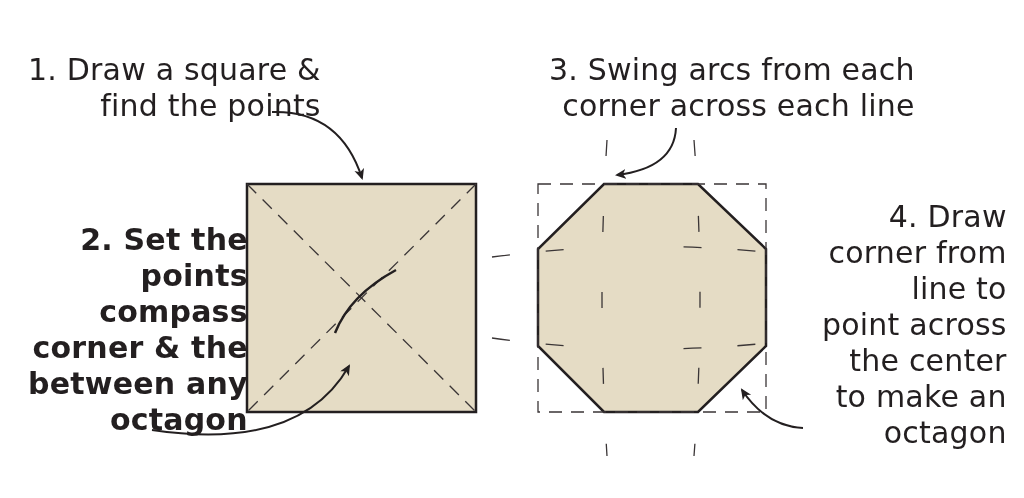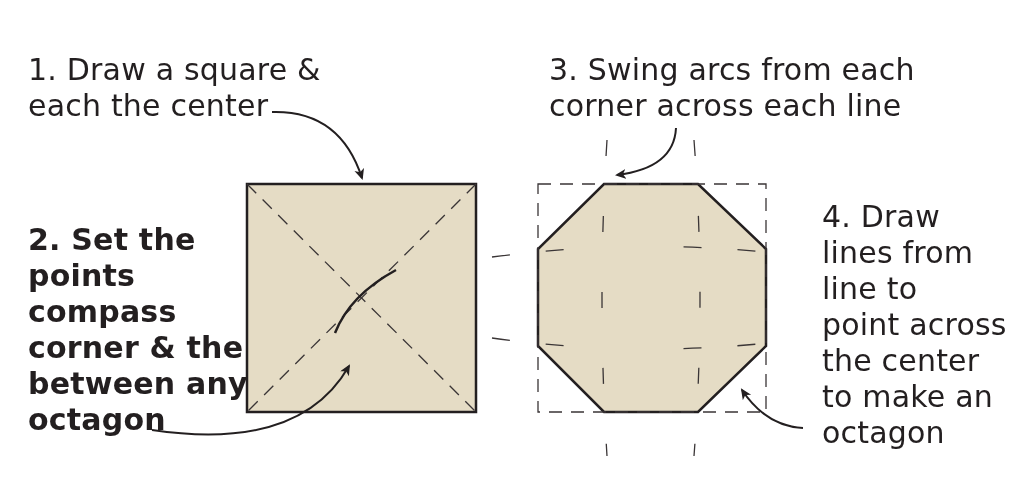--- a/index.html
+++ b/index.html
@@ -7,21 +7,21 @@
     .canvas { position: absolute; left: 0; top: 0; width: 1024px; height: 498px; }
     .label {
       position: absolute;
       font-family: "DejaVu Sans", sans-serif;
       color: #231f20;
       font-size: 30px;
       line-height: 36px;
       letter-spacing: 0.2px;
       white-space: nowrap;
     }
-    .label div { height: 36px; }
+    .label div { height: 36px; text-align: right; }
     #step1 { left: 28px; top: 52px; }
     #step2 { left: 28px; top: 222px; font-weight: bold; }
     #step3 { left: 549px; top: 52px; }
     #step4 { left: 822px; top: 199px; }
     svg { position: absolute; left: 0; top: 0; }
   </style>
 </head>
 <body>
 
 <div class="canvas">
@@ -57,39 +57,39 @@
       <path d="M492,338 Q651,360 810,338" fill="none" stroke="#3a3536" stroke-width="1.3" stroke-dasharray="18,36,18,120"></path>
     </g>
 
     <path d="M676,128 Q674,168 617,175" fill="none" stroke="#231f20" stroke-width="2" marker-end="url(#arrowhead)"></path>
 
     <path d="M803,428 Q766,426 742,390" fill="none" stroke="#231f20" stroke-width="2" marker-end="url(#arrowhead)"></path>
   </svg>
 
   <div class="label" id="step1">
     <div>1. Draw a square &amp;</div>
-    <div>each the center</div>
+    <div>find the points</div>
   </div>
 
   <div class="label" id="step2">
     <div>2. Set the</div>
     <div>points</div>
     <div>compass</div>
     <div>corner &amp; the</div>
     <div>between any</div>
     <div>octagon</div>
   </div>
 
   <div class="label" id="step3">
     <div>3. Swing arcs from each</div>
     <div>corner across each line</div>
   </div>
 
   <div class="label" id="step4">
     <div>4. Draw</div>
-    <div>lines from</div>
+    <div>corner from</div>
     <div>line to</div>
     <div>point across</div>
     <div>the center</div>
     <div>to make an</div>
     <div>octagon</div>
   </div>
 </div>
 
 </body></html>

